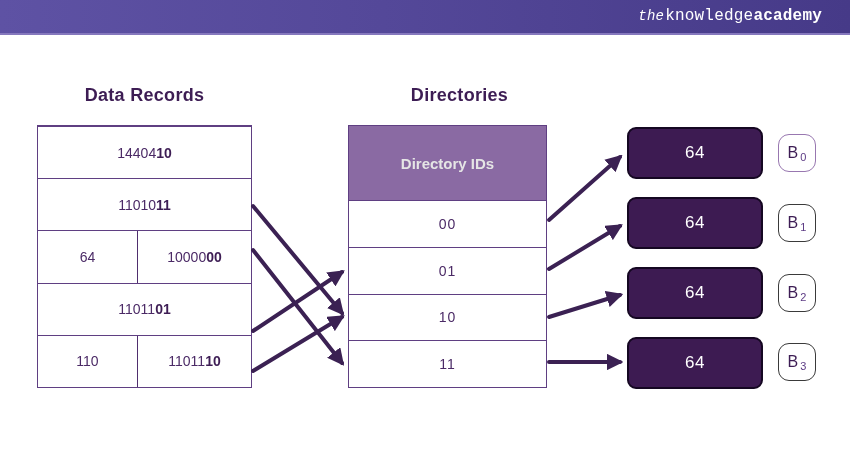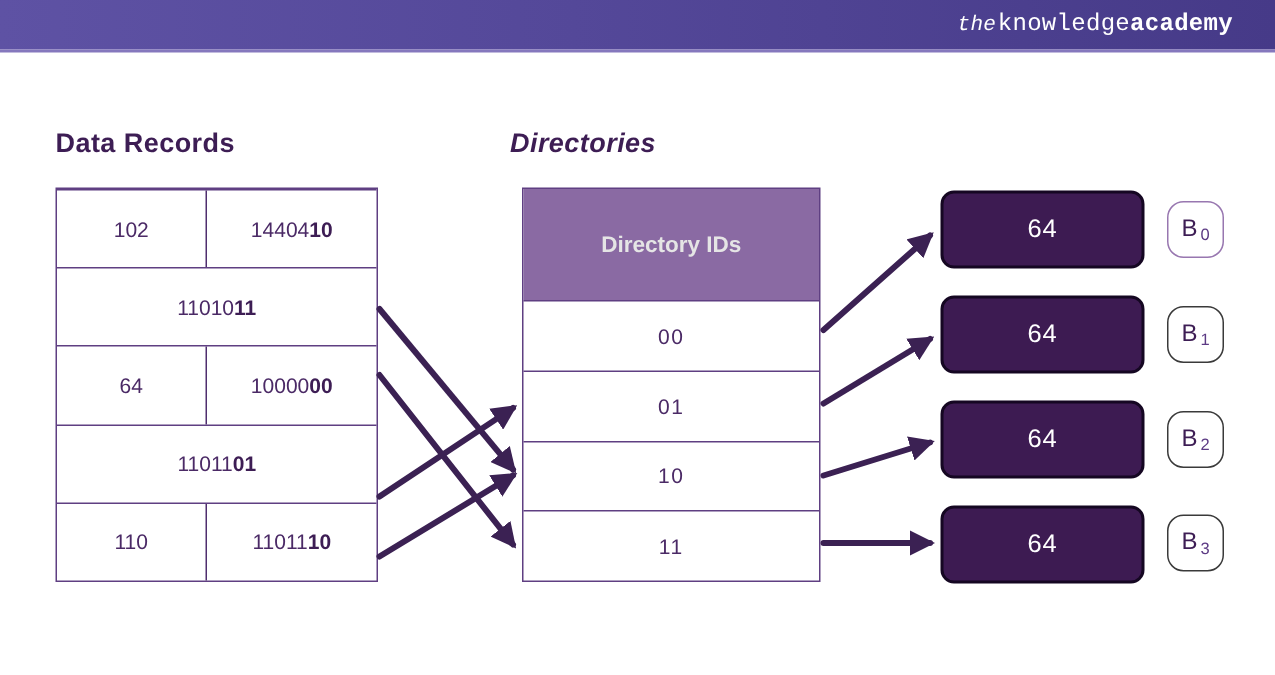--- a/index.html
+++ b/index.html
@@ -17,25 +17,25 @@
   .logo {
     position:absolute; right:28px; top:7px; color:#ffffff;
     font-family:Liberation Mono, monospace; font-size:16px; letter-spacing:.2px;
     white-space:nowrap;
   }
   .logo-the { font-style:italic; font-size:14px; margin-right:1px; }
   .logo-academy { font-weight:bold; }
 
   
   .section-title {
-    position:absolute; top:85px; 
+    position:absolute; top:85px; text-align:center;
     font-size:18px; font-weight:bold; color:#3d1d54; letter-spacing:.3px;
   }
   .title-dr  { left:37px;  width:215px; }
-  .title-dir { left:340px; width:199px;font-style:italic; }
+  .title-dir { left:360px; width:199px; }
   .title-bk  { left:600px; width:190px; }
 
   
   .dr-table {
     position:absolute; left:37px; top:125px; width:215px; height:263px;
     border:1px solid #5f3f82; box-sizing:border-box; background:#ffffff;
     display:flex; flex-direction:column;
   }
   .dr-head { display:flex; height:62px; background:#8a6aa3; flex:0 0 62px; }
   .dr-head .hcell {
@@ -101,21 +101,20 @@
       <span class="logo-the">the</span><span class="logo-knowledge">knowledge</span><span class="logo-academy">academy</span>
     </div>
   </div>
 
   <div class="section-title title-dr">Data Records</div>
   <div class="section-title title-dir">Directories</div>
 
   <div class="dr-table">
 
     <div class="dr-row">
-      <div class="cell col-key">102</div>
       <div class="cell col-hash">
           <span>14404</span>
           <span class="hash-suffix">10</span>
         </div>
     </div>
     <div class="dr-row">
       <div class="cell col-hash">
           <span>11010</span>
           <span class="hash-suffix">11</span>
         </div>

